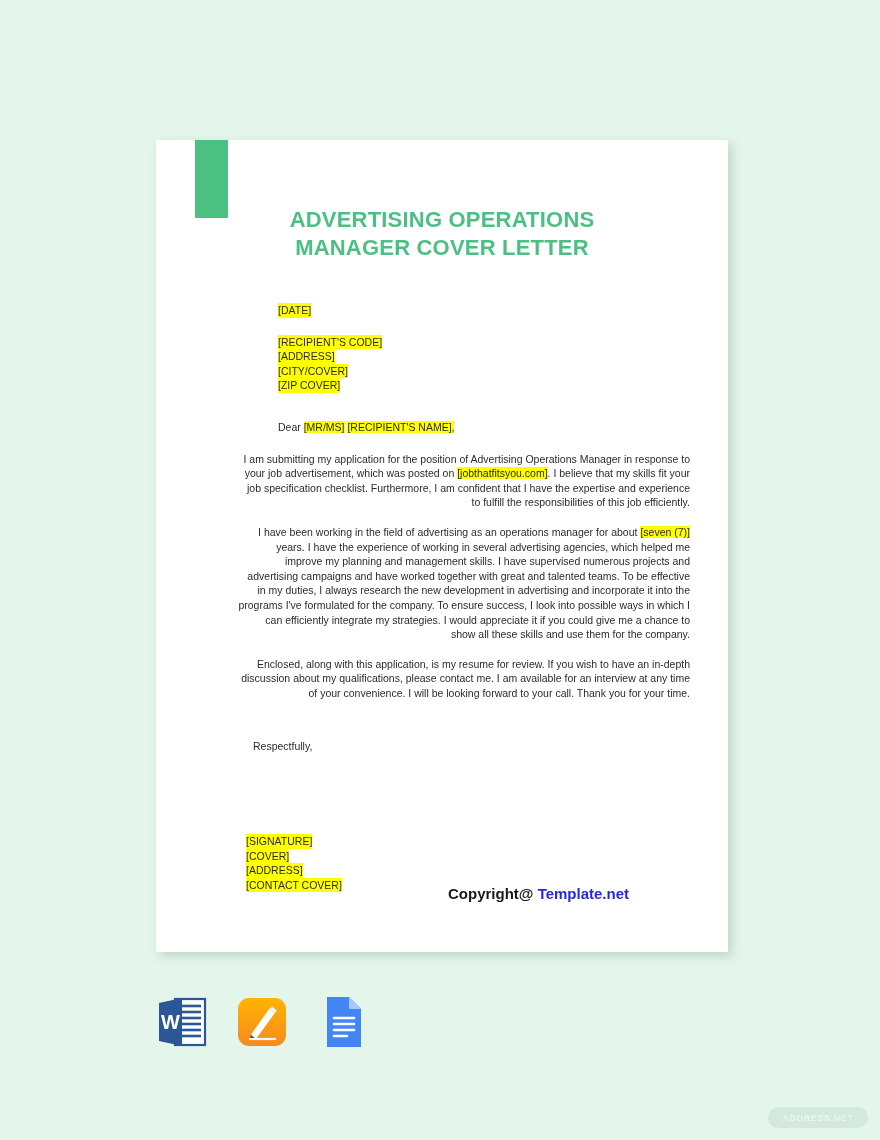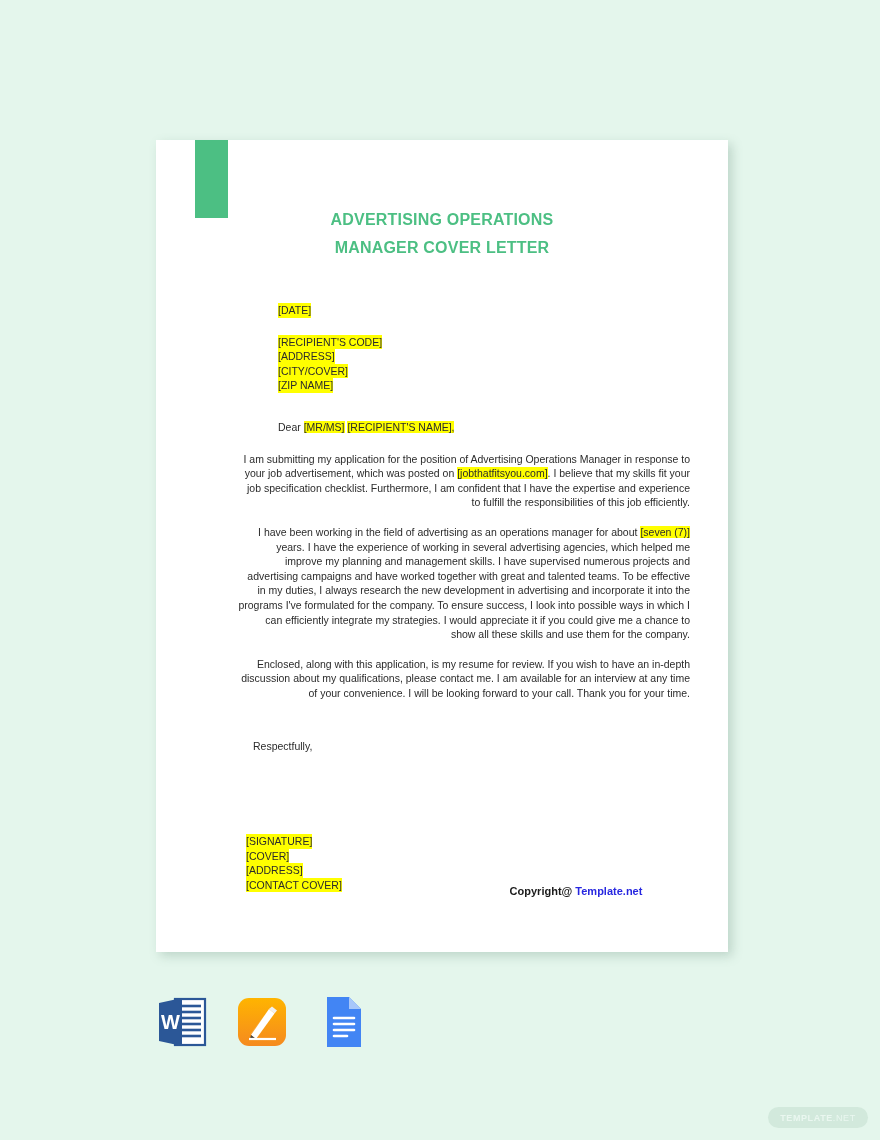--- a/index.html
+++ b/index.html
@@ -38,21 +38,21 @@
   }
 
   .doc-title {
     position: absolute;
     left: 60px;
     top: 66px;
     width: 452px;
     text-align: center;
     color: #4cbf83;
     font-weight: bold;
-    font-size: 16px;
+    font-size: 22px;
     line-height: 28px;
     letter-spacing: 0.2px;
   }
 
   .body-area {
     position: absolute;
     left: 82px;
     top: 163px;
     width: 452px;
     color: #2b2b2b;
@@ -84,25 +84,25 @@
   }
 
   .signoff { margin: 15px; }
 
   .sig-block { margin: 8px; }
   .sig-block .addr-line { margin-bottom: 0px; }
 
   
   .copyright {
     position: absolute;
-    left: 304px;
+    left: 292px;
     top: 745px;
     width: 232px;
-    text-align: center;
-    font-size: 11px;
+    text-align: left;
+    font-size: 15px;
     color: #1a1a1a;
     font-weight: 600;
   }
   .copyright .brand {
     color: #2727e0;
     font-weight: 600;
   }
 
   
   .icon-row {
@@ -158,21 +158,21 @@
     <div class="block tight">
       <span class="addr-line"><span class="hl">[DATE]</span></span>
     </div>
 
     <div class="gap-md"></div>
 
     <div class="block tight">
       <span class="addr-line"><span class="hl">[RECIPIENT'S CODE]</span></span>
       <span class="addr-line"><span class="hl">[ADDRESS]</span></span>
       <span class="addr-line"><span class="hl">[CITY/COVER]</span></span>
-      <span class="addr-line"><span class="hl">[ZIP NAME]</span></span>
+      <span class="addr-line"><span class="hl">[ZIP COVER]</span></span>
     </div>
 
     <div class="gap-lg"></div>
 
     <div class="block tight">
       <span>Dear </span><span class="hl">[MR/MS]</span><span> </span><span class="hl">[RECIPIENT'S NAME],</span>
     </div>
 
     <div class="gap-md"></div>
 
@@ -246,15 +246,15 @@
         <line x1="18" y1="30" x2="38" y2="30"></line>
         <line x1="18" y1="36" x2="38" y2="36"></line>
         <line x1="18" y1="42" x2="31" y2="42"></line>
       </g>
     </svg>
   </span>
 
 </div>
 
 <div class="watermark">
-    <span>TEMPLATE</span>
+    <span>ADDRESS</span>
     <span class="wm-light">.NET</span>
   </div>
 
 </body></html>

